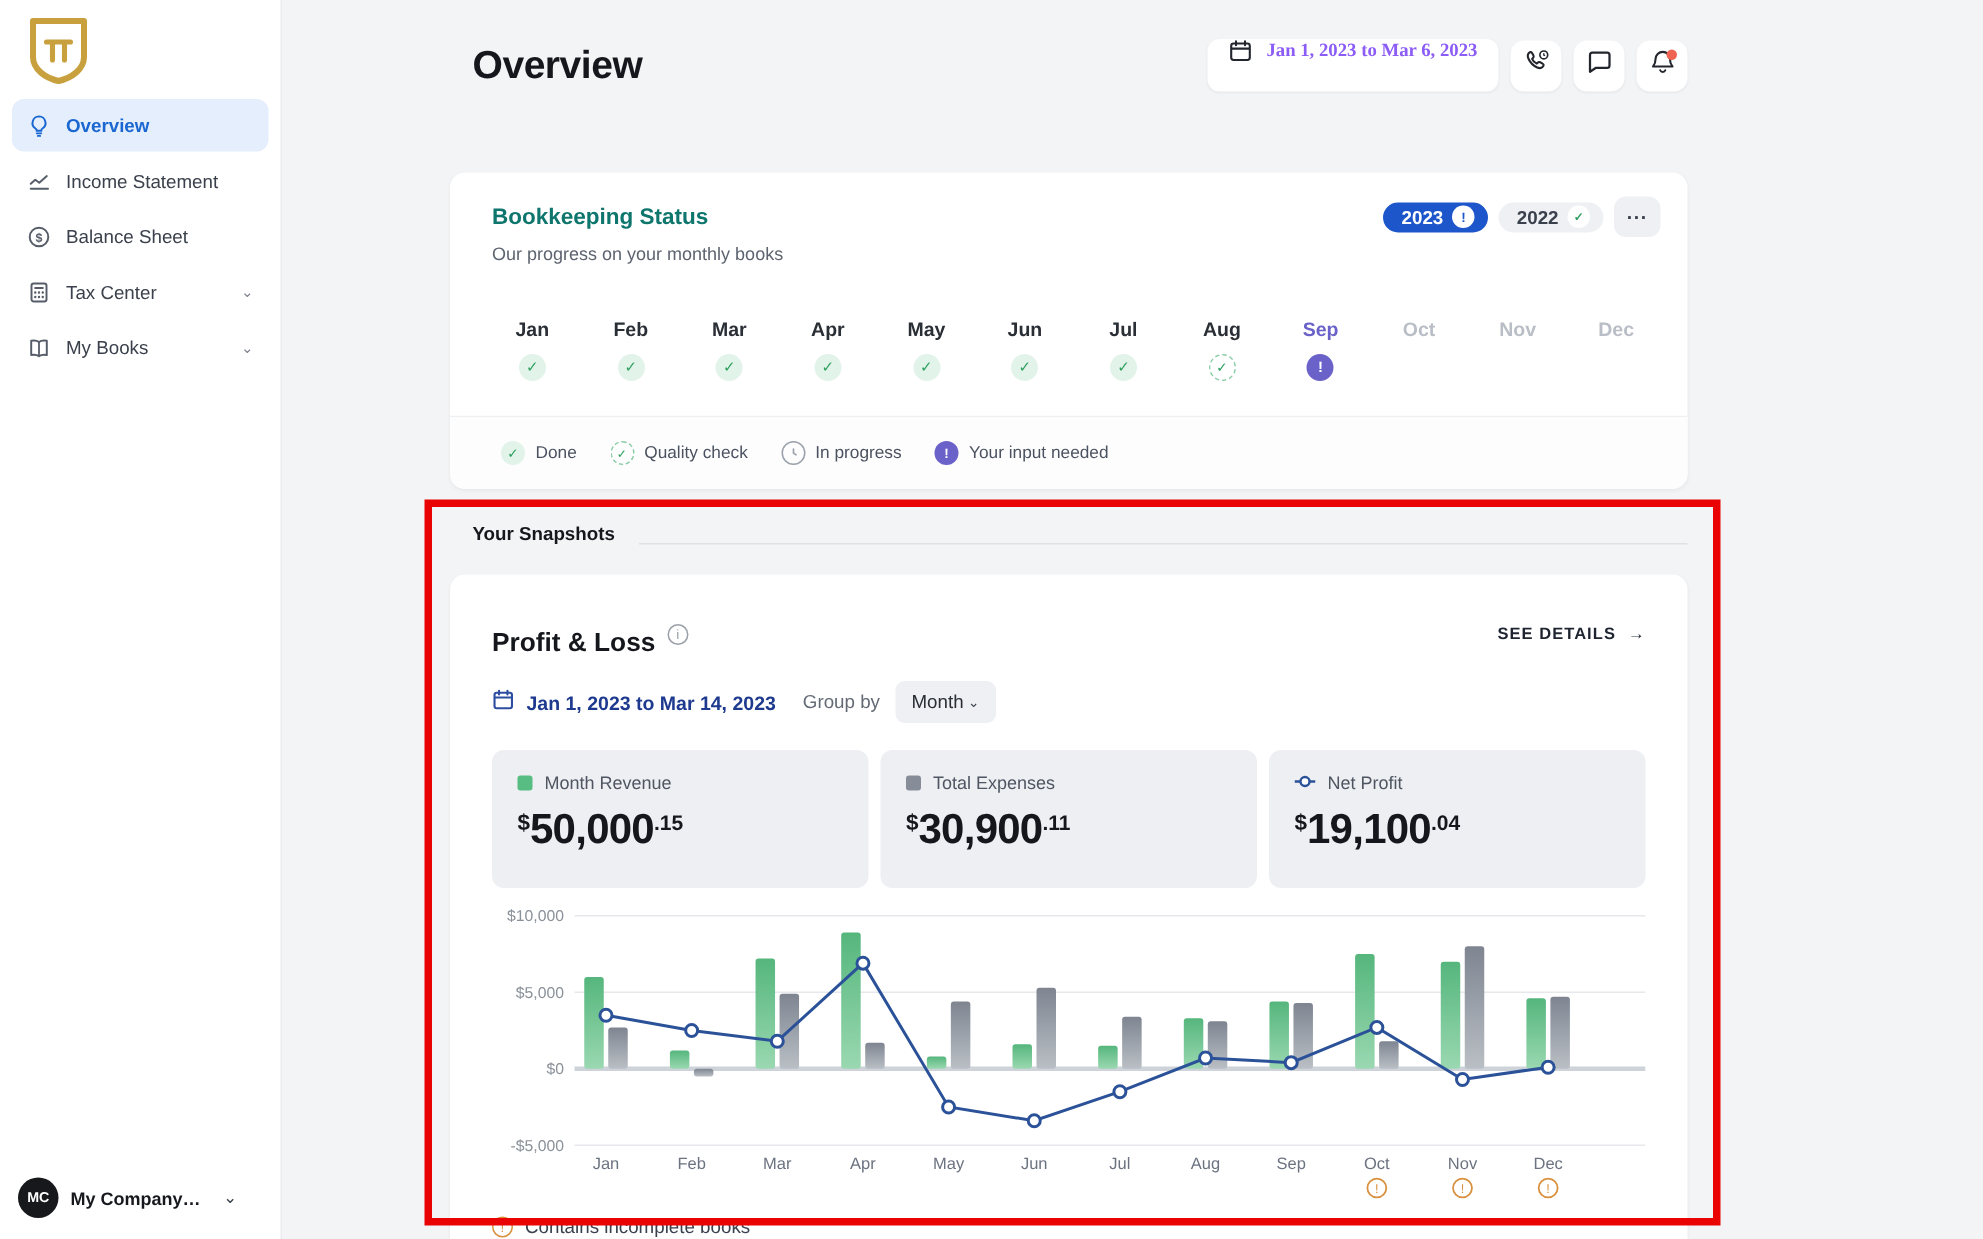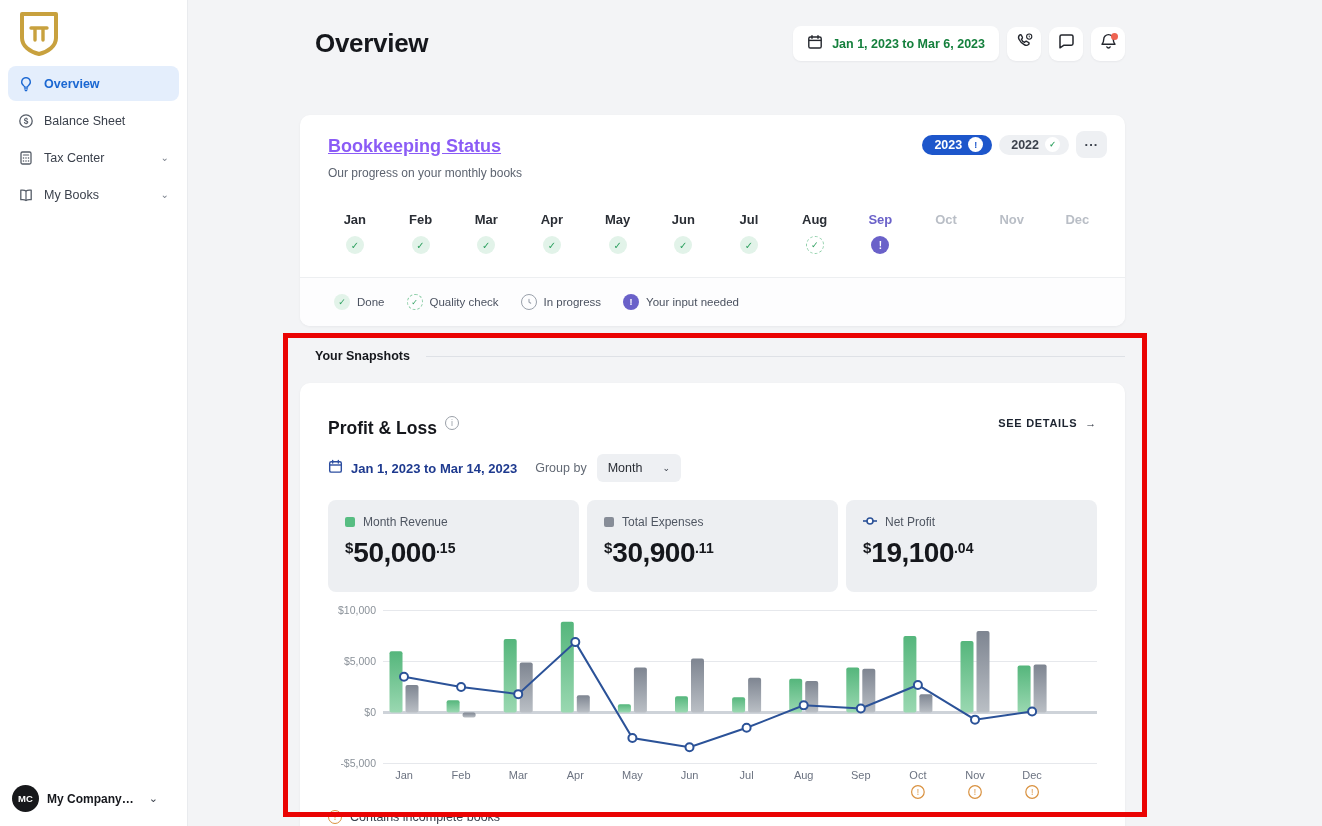--- a/index.html
+++ b/index.html
@@ -19,31 +19,31 @@
   .avatar { width:27px; height:27px; border-radius:50%; background:#17181b; color:#fff; font-size:9.5px; font-weight:bold; display:flex; align-items:center; justify-content:center; }
   .company-name { font-size:12px; font-weight:bold; color:#16181d; }
   .company .chev { margin-left:auto; margin-right:18px; color:#3b414c; font-size:11px; }
 
   
   .content { position:absolute; left:300px; top:0; width:825px; }
 
   .page-head { position:absolute; left:0; right:0; top:26px; display:flex; align-items:center; justify-content:space-between; }
   .page-title { font-size:26px; font-weight:bold; color:#15171c; letter-spacing:-0.3px; padding-left:15px; }
   .head-right { display:flex; align-items:center; gap:8px; }
-  .date-pill { display:flex; align-items:center; gap:9px; background:#fff; border-radius:8px; height:35px; padding:0 14px; font-size:12.5px; font-weight:bold; color:#15803d; box-shadow:0 1px 2px rgba(16,24,40,.05); cursor:pointer; }
+  .date-pill { display:flex; align-items:flex-start; gap:9px; background:#fff; border-radius:8px; height:35px; padding:0 14px; font-size:12.5px; font-weight:bold; color:#8b5cf6; box-shadow:0 1px 2px rgba(16,24,40,.05); cursor:pointer;font-family:Liberation Serif, serif; }
   .icon-btn { width:34px; height:34px; background:#fff; border-radius:9px; display:flex; align-items:center; justify-content:center; box-shadow:0 1px 2px rgba(16,24,40,.05); cursor:pointer; position:relative; color:#23262d; }
   .bell-dot { position:absolute; top:6px; right:7px; width:7px; height:7px; border-radius:50%; background:#ee6352; }
 
   
   .card { position:absolute; left:0; width:825px; background:#fff; border-radius:10px; box-shadow:0 1px 3px rgba(16,24,40,.05); }
 
   
   .bk-card { top:115px; height:211px; }
   .bk-head { padding:21px 28px 0; }
-  .bk-title { font-size:18px; font-weight:bold; color:#8b5cf6;text-decoration:underline; }
+  .bk-title { font-size:15px; font-weight:bold; color:#0f766e; }
   .bk-sub { margin-top:9px; font-size:12px; color:#5d6470; }
   .bk-years { position:absolute; right:18px; top:16px; display:flex; align-items:center; gap:7px; }
   .year-pill { display:flex; align-items:center; gap:6px; height:20px; padding:0 9px 0 12px; border-radius:14px; font-size:12.5px; font-weight:bold; cursor:pointer; }
   .year-pill.active { background:#1d56cb; color:#fff; }
   .year-pill.idle { background:#eef0f3; color:#3b414c; }
   .ybadge { width:15px; height:15px; border-radius:50%; background:#fff; display:flex; align-items:center; justify-content:center; font-size:9px; font-weight:bold; }
   .ybadge.alert { color:#1d56cb; }
   .ybadge.done { color:#2da05f; font-size:8px; }
   .more-btn { height:27px; width:31px; border-radius:8px; background:#eef0f3; color:#3b414c; font-weight:bold; font-size:13px; display:flex; align-items:center; justify-content:center; letter-spacing:1px; cursor:pointer; padding-bottom:6px; }
   .bk-months { position:absolute; left:22px; top:97px; display:grid; grid-template-columns:repeat(12,65.7px); }
@@ -57,36 +57,36 @@
   .stat-ic.input { background:#6a61c9; color:#fff; font-weight:bold; font-size:10px; }
   .bk-foot { position:absolute; left:0; right:0; bottom:0; height:49px; border-top:1px solid #edeff1; background:#fdfdfe; border-radius:0 0 10px 10px; display:flex; align-items:center; gap:22px; padding-left:34px; }
   .lg-item { display:flex; align-items:center; gap:7px; font-size:11.5px; color:#4b5260; }
   .lg-ic { width:16px; height:16px; border-radius:50%; display:flex; align-items:center; justify-content:center; font-size:9px; }
   .lg-ic.check { background:#e2f3e9; color:#2da05f; }
   .lg-ic.quality { border:1.5px dashed #8bcda6; color:#2da05f; font-size:8px; }
   .lg-ic.clock { border:1.3px solid #9aa1ab; color:#9aa1ab; }
   .lg-ic.input { background:#6a61c9; color:#fff; font-weight:bold; }
 
   
-  .snap-row { position:absolute; left:0; right:0; top:349px; display:flex; align-items:center; }
+  .snap-row { position:absolute; left:0; right:0; top:349px; display:flex; align-items:flex-end; }
   .snap-title { font-size:12.5px; font-weight:bold; color:#15171c; padding-left:15px; white-space:nowrap; }
   .snap-line { flex:1; height:1px; background:#dee1e6; margin-left:16px; }
 
   
   .pnl-card { top:383px; height:443px; border-radius:10px 10px 0 0; }
   .pnl-inner { padding:23px 28px 0; }
   .pnl-title-row { display:flex; align-items:center; justify-content:space-between; }
   .pnl-title-left { display:flex; align-items:center; gap:8px; }
   .pnl-title { font-size:17.5px; font-weight:bold; color:#15171c;margin-top:12px; }
   .info-ic { width:14px; height:14px; border-radius:50%; border:1.2px solid #9aa0a8; color:#9aa0a8; font-size:9px; display:flex; align-items:center; justify-content:center; font-style:normal; cursor:pointer; }
   .see-details { display:flex; align-items:center; gap:8px; font-size:11px; font-weight:bold; letter-spacing:.7px; color:#1d2430; cursor:pointer; }
   .pnl-date-row { margin-top:15px; display:flex; align-items:center; gap:10px; }
   .pnl-date { display:flex; align-items:center; gap:8px; font-size:13px; font-weight:bold; color:#1e3a8f; cursor:pointer; }
   .groupby-label { margin-left:8px; font-size:12.5px; color:#636a75; }
-  .groupby-pill { display:flex; align-items:center; gap:20px; background:#eef0f3; border-radius:6px; height:28px; padding:0 11px; font-size:12.5px; color:#2a2e35; cursor:pointer; }
+  .groupby-pill { display:flex; align-items:center; gap:3px; background:#eef0f3; border-radius:6px; height:28px; padding:0 11px; font-size:12.5px; color:#2a2e35; cursor:pointer; }
   .groupby-pill .chev { font-size:9px; color:#3b414c; }
   .stats-row { margin-top:18px; display:grid; grid-template-columns:repeat(3,1fr); gap:8px; }
   .stat-card { background:#edeff2; border-radius:8px; height:92px; padding:15px 17px; }
   .stat-label { display:flex; align-items:center; gap:8px; font-size:12px; color:#4f5662; }
   .swatch { width:10px; height:10px; border-radius:2px; }
   .swatch.green { background:#57bd82; }
   .swatch.gray { background:#878d98; }
   .stat-value { margin-top:8px; color:#15171c; }
   .stat-value .cur { font-size:15px; font-weight:bold; vertical-align:9px; }
   .stat-value .dollars { font-size:28px; font-weight:bold; letter-spacing:-0.5px; }
@@ -111,20 +111,29 @@
 
   <div class="nav">
     <div class="nav-item active">
       <span class="nicon">
         <svg width="16" height="16" viewBox="0 0 16 16">
             <path d="M8 1.6a4.4 4.4 0 0 0-2.3 8.1c.5.3.8.8.8 1.4h3a1.8 1.8 0 0 1 .8-1.4A4.4 4.4 0 0 0 8 1.6z" fill="none" stroke="currentColor" stroke-width="1.3"></path>
             <path d="M6.5 12.9h3M7.2 14.6h1.6" stroke="currentColor" stroke-width="1.2" stroke-linecap="round"></path>
           </svg>
       </span>
       <span>Overview</span>
+    </div>
+    <div class="nav-item">
+      <span class="nicon">
+        <svg width="16" height="16" viewBox="0 0 16 16">
+            <path d="M2.5 12.8h11.5" stroke="currentColor" stroke-width="1.3" stroke-linecap="round"></path>
+            <polyline points="2.5,9.5 5.5,6.8 8.2,8.8 13.2,4.4" fill="none" stroke="currentColor" stroke-width="1.3" stroke-linejoin="round" stroke-linecap="round"></polyline>
+          </svg>
+      </span>
+      <span>Income Statement</span>
     </div>
     <div class="nav-item">
       <span class="nicon">
         <svg width="16" height="16" viewBox="0 0 16 16">
             <circle cx="8" cy="8" r="6.2" fill="none" stroke="currentColor" stroke-width="1.3"></circle>
             <text x="8" y="11" text-anchor="middle" font-size="8.3" font-weight="bold" fill="currentColor" font-family="Liberation Sans, sans-serif">$</text>
           </svg>
       </span>
       <span>Balance Sheet</span>
     </div>

